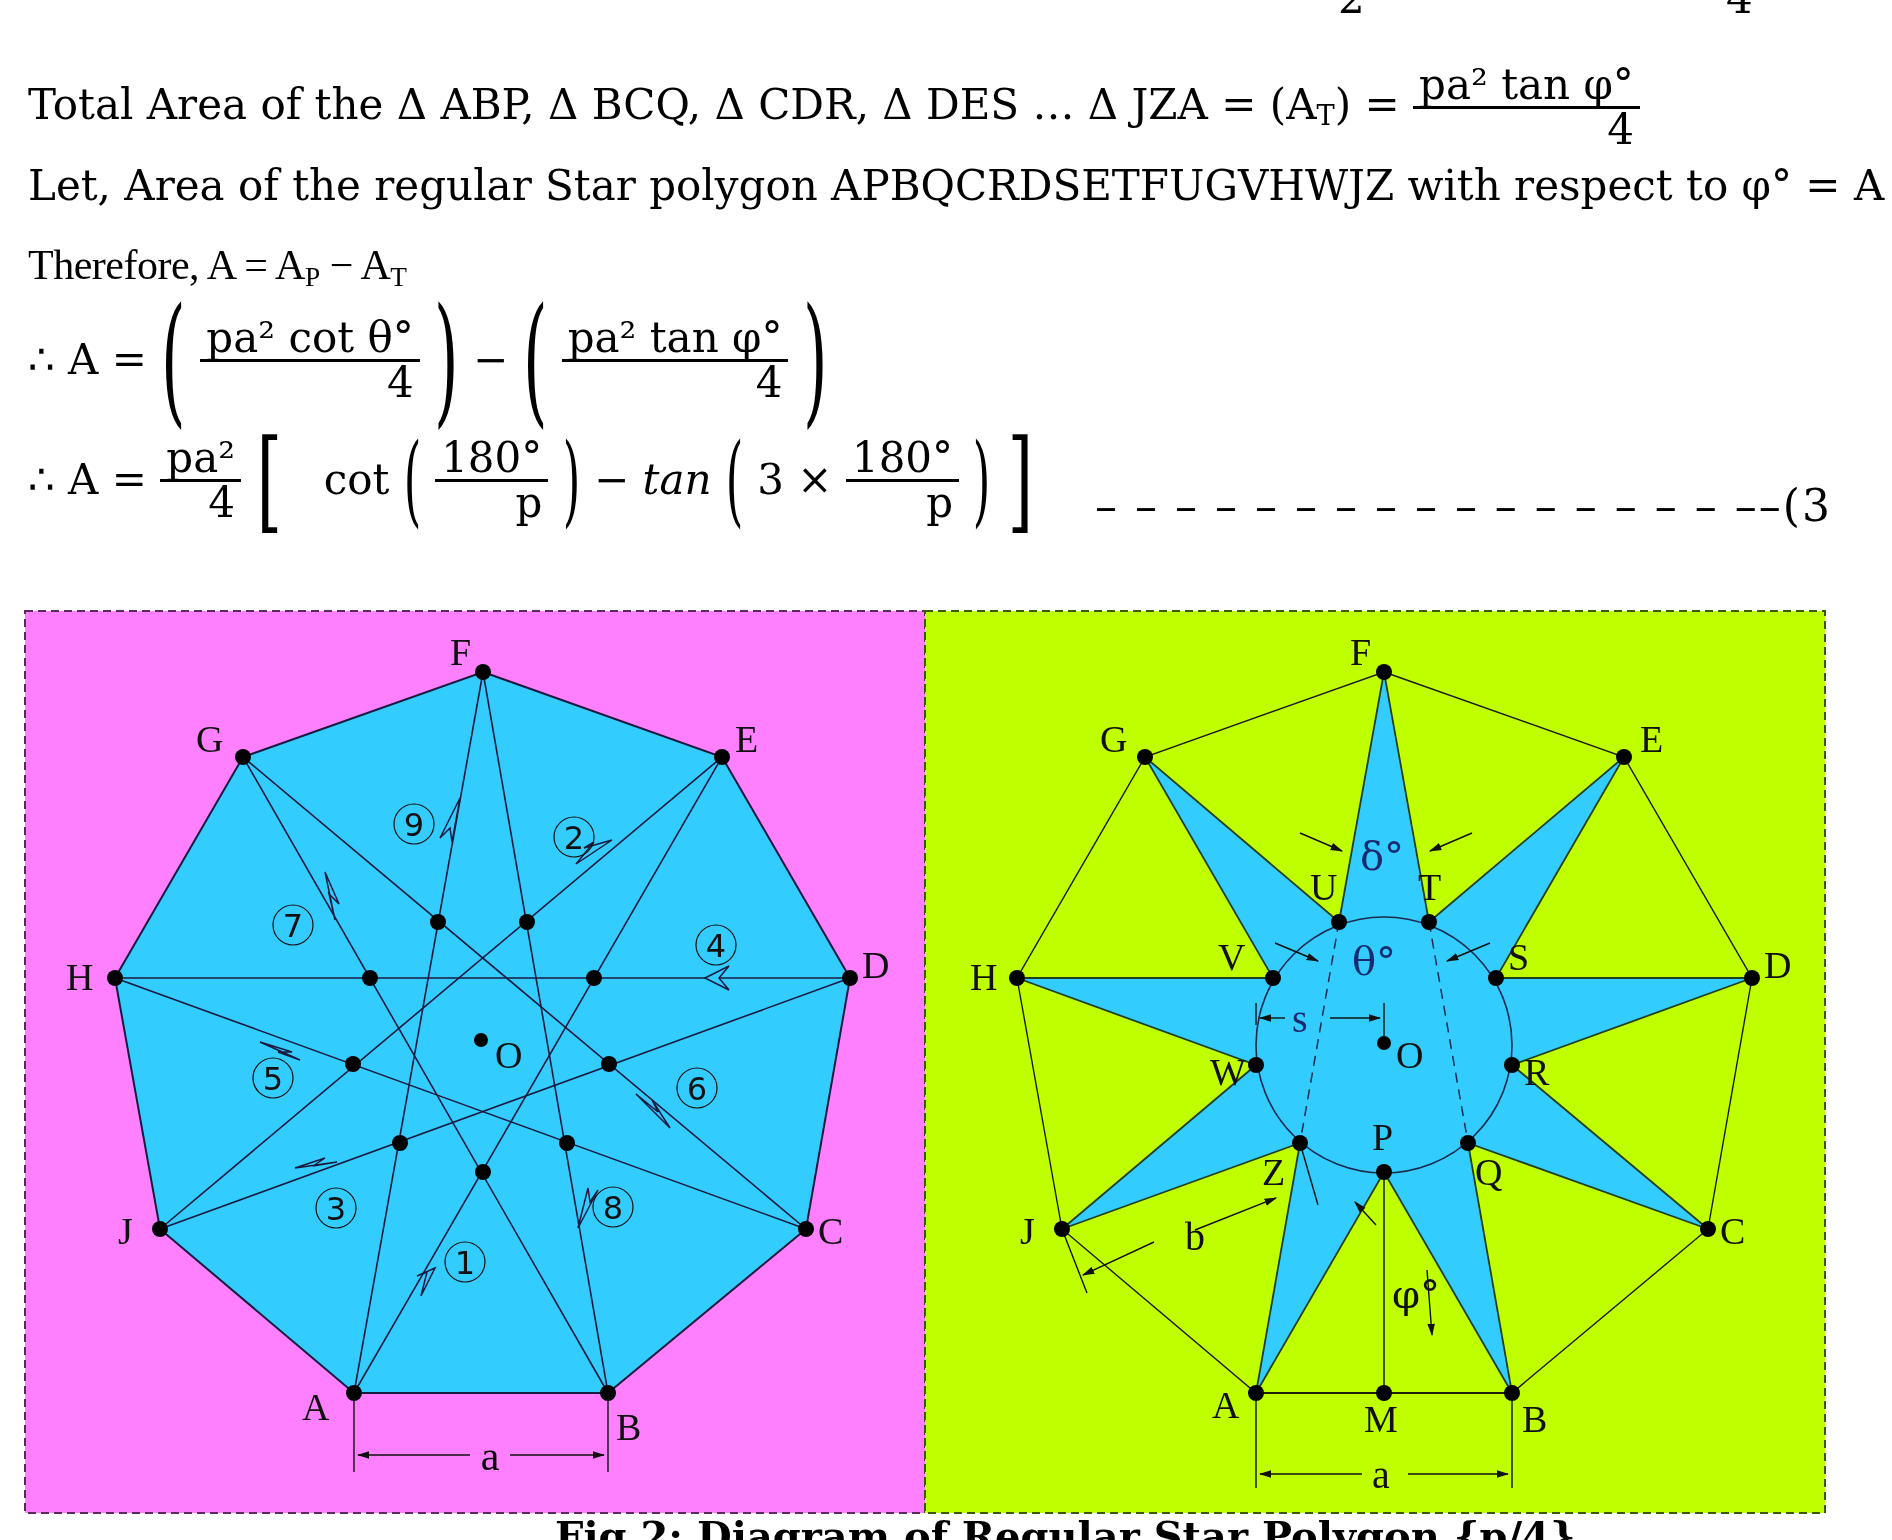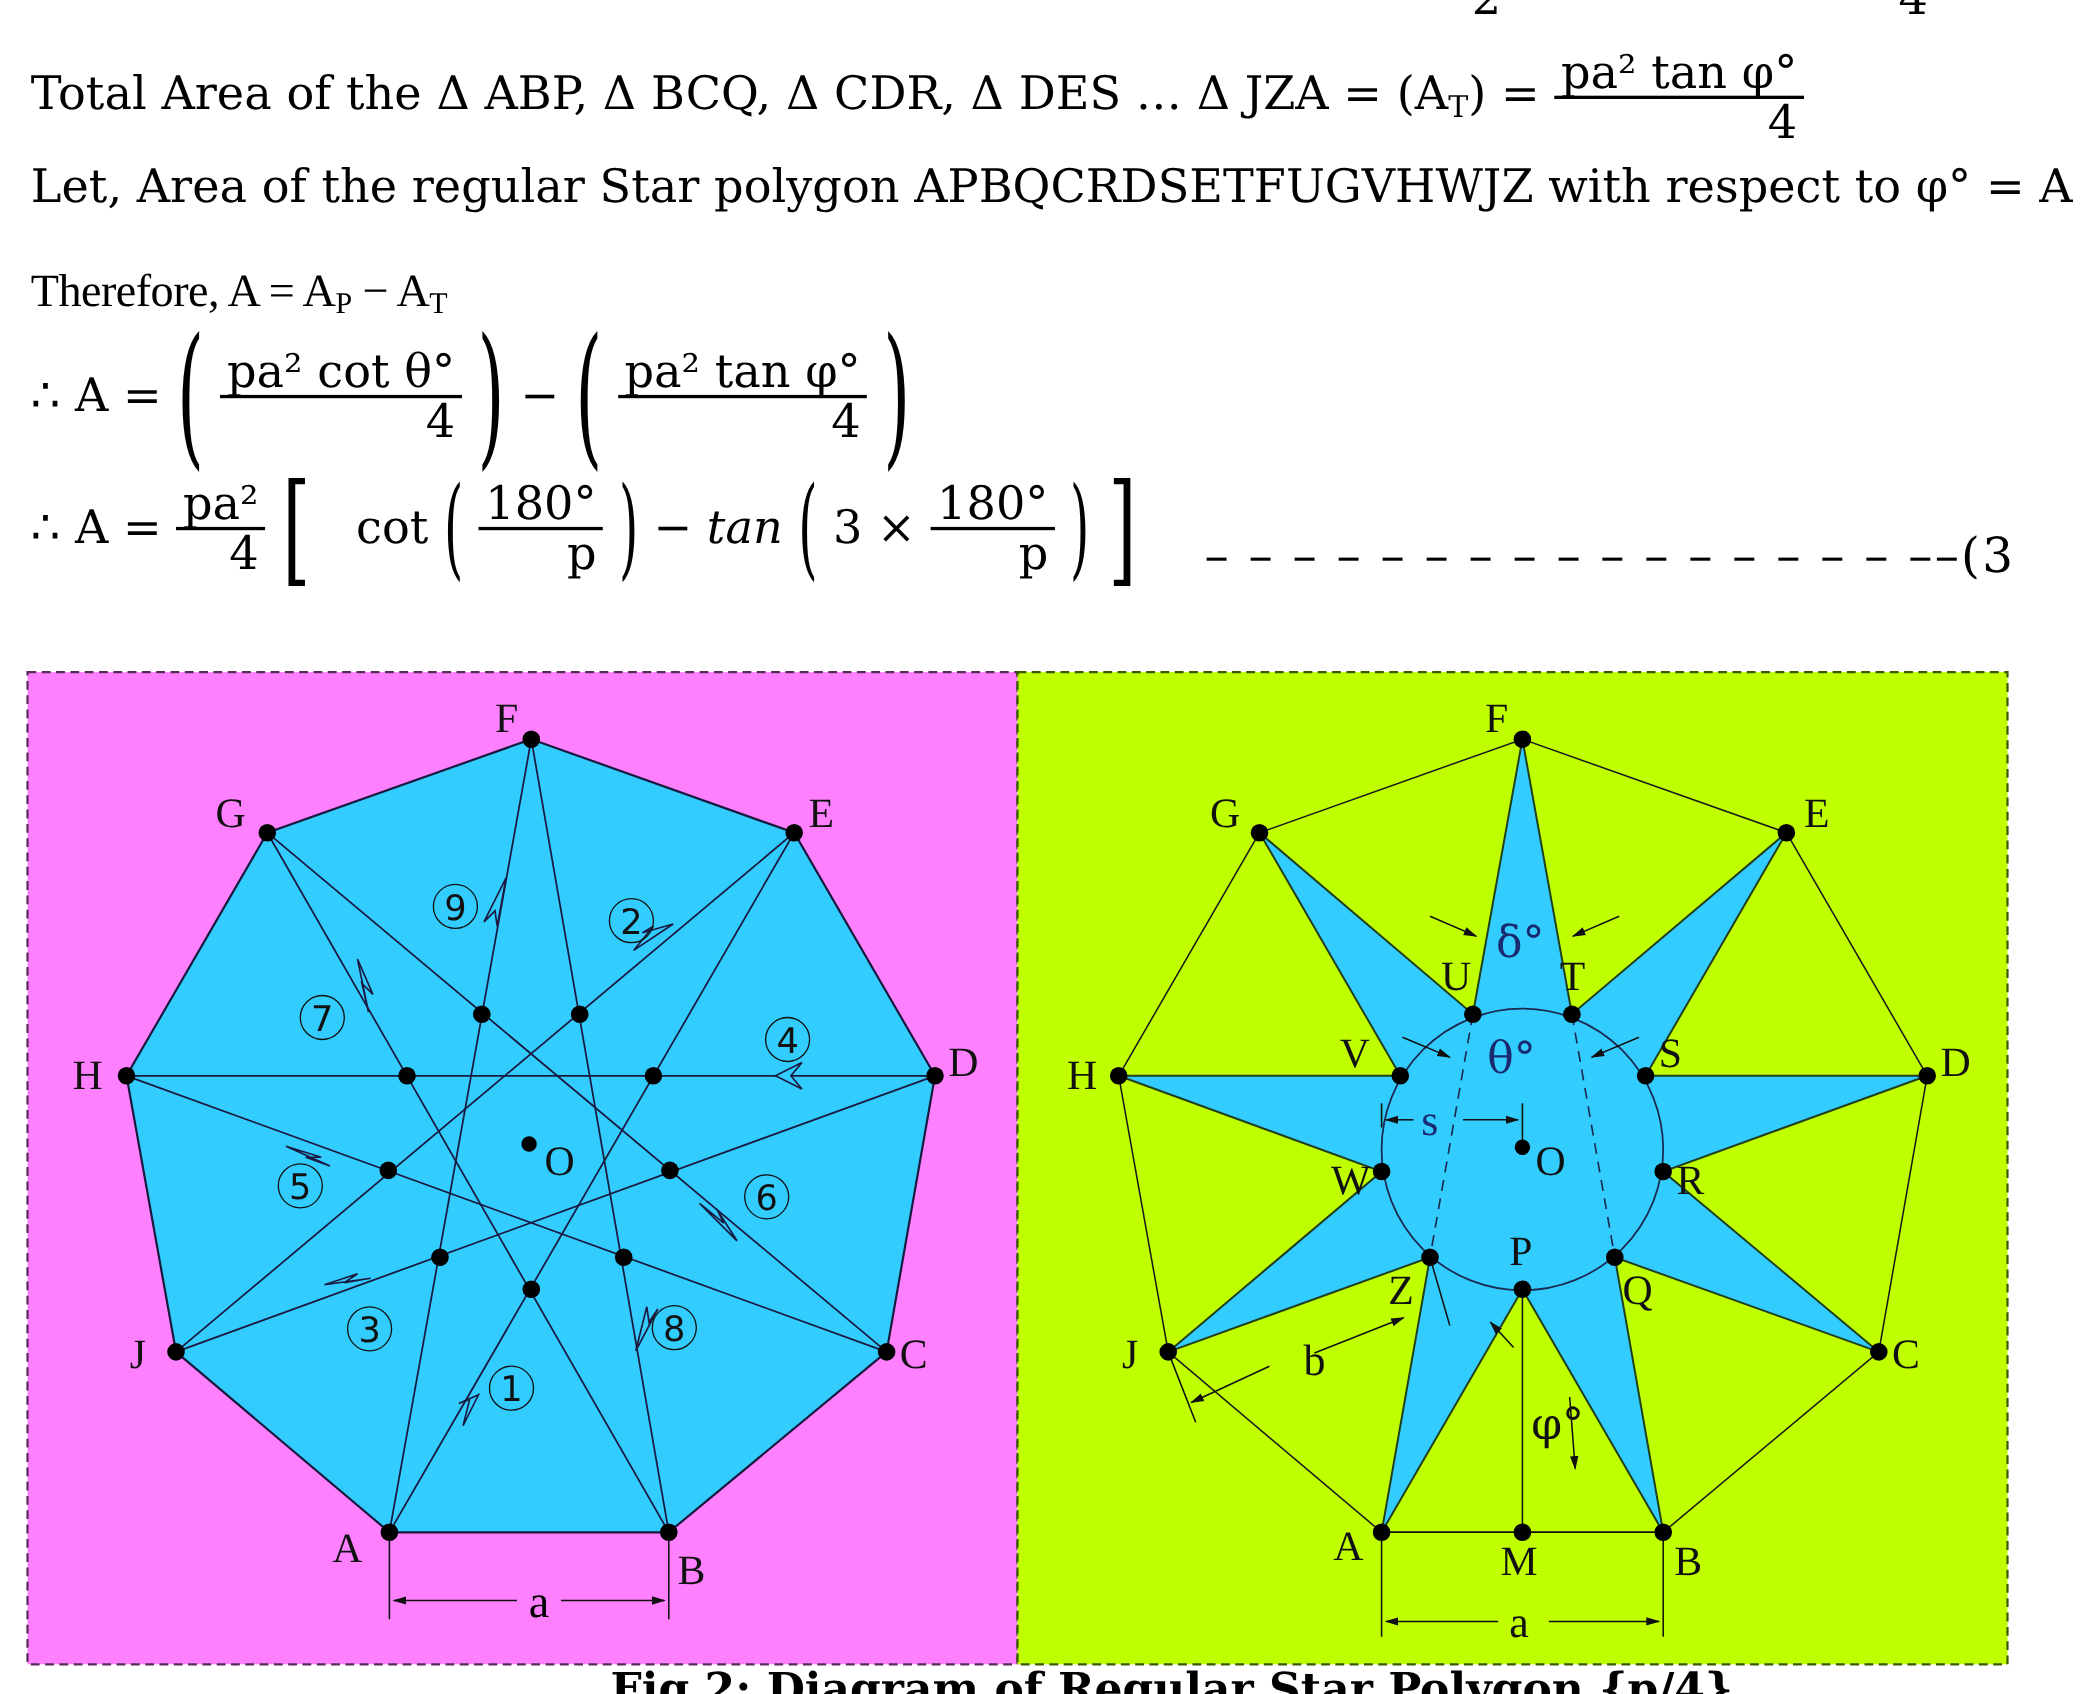--- a/index.html
+++ b/index.html
@@ -19,29 +19,29 @@
   #figure { position:absolute; left:0; top:0; }
   .caption { position:absolute; left:555px; top:1512px; font-size:40px; font-weight:bold;
              font-family:"DejaVu Serif", serif; white-space:nowrap; }
 </style>
 </head>
 <body>
 
 <div style="position:absolute;left:1338px;top:-26px;font-size:42px;">2</div>
 <div style="position:absolute;left:1726px;top:-26px;font-size:42px;">4</div>
 
-<div class="line" style="top:45px;">
+<div class="line" style="top:64px;">
   <span>Total Area of the Δ ABP, Δ BCQ, Δ CDR, Δ DES … Δ JZA = (A</span><sub>T</sub><span>) =</span>
   <span class="frac">
     <span class="num">pa² tan φ°</span>
     <span class="den">4</span>
   </span>
 </div>
 
-<div class="line" style="top:149px;">
+<div class="line" style="top:165px;">
   <span>Let, Area of the regular Star polygon APBQCRDSETFUGVHWJZ with respect to φ° = A</span>
 </div>
 
 <div class="line cond" style="top:244px;">
   <span>Therefore, A = A</span><sub>P</sub><span> −  A</span><sub>T</sub>
 </div>
 
 <div class="line" style="top:290px;">
   <span style="vertical-align:middle;">∴ A =</span>
   <span class="big-paren">(</span>

